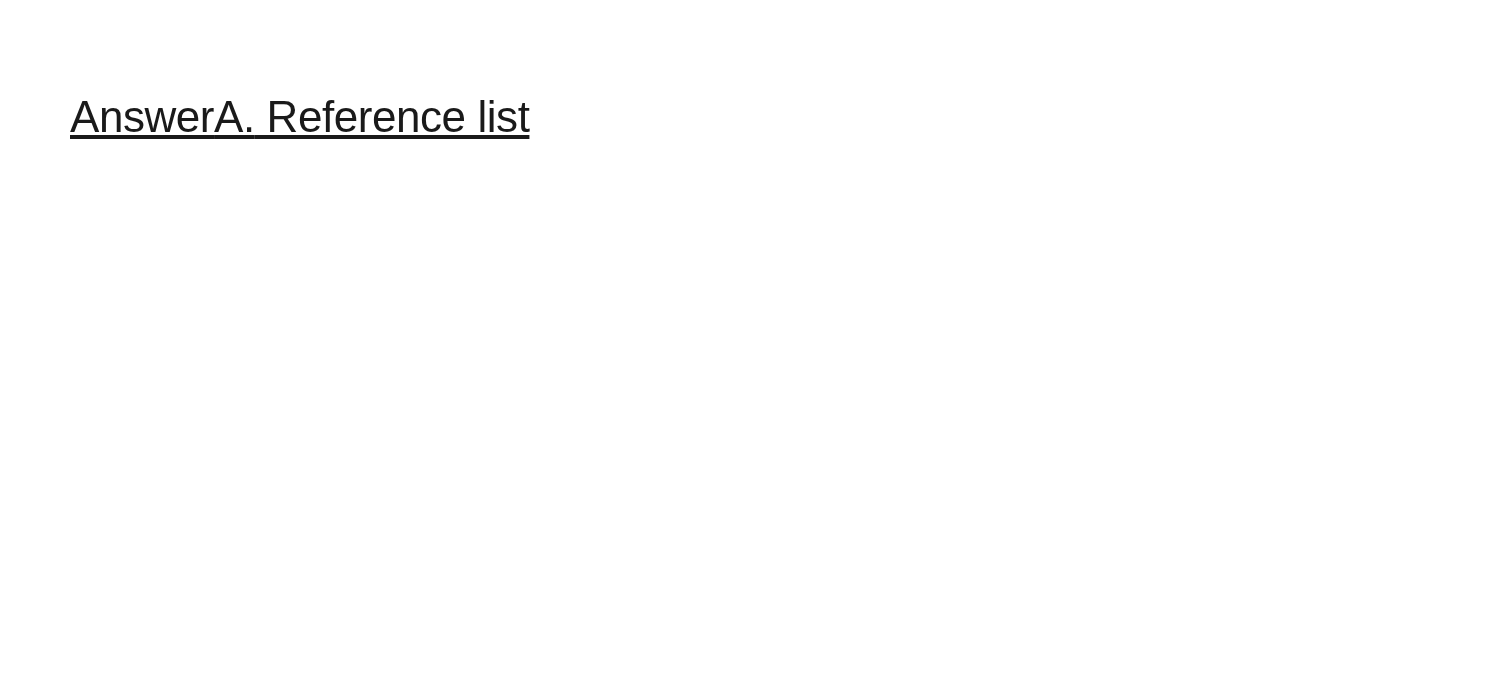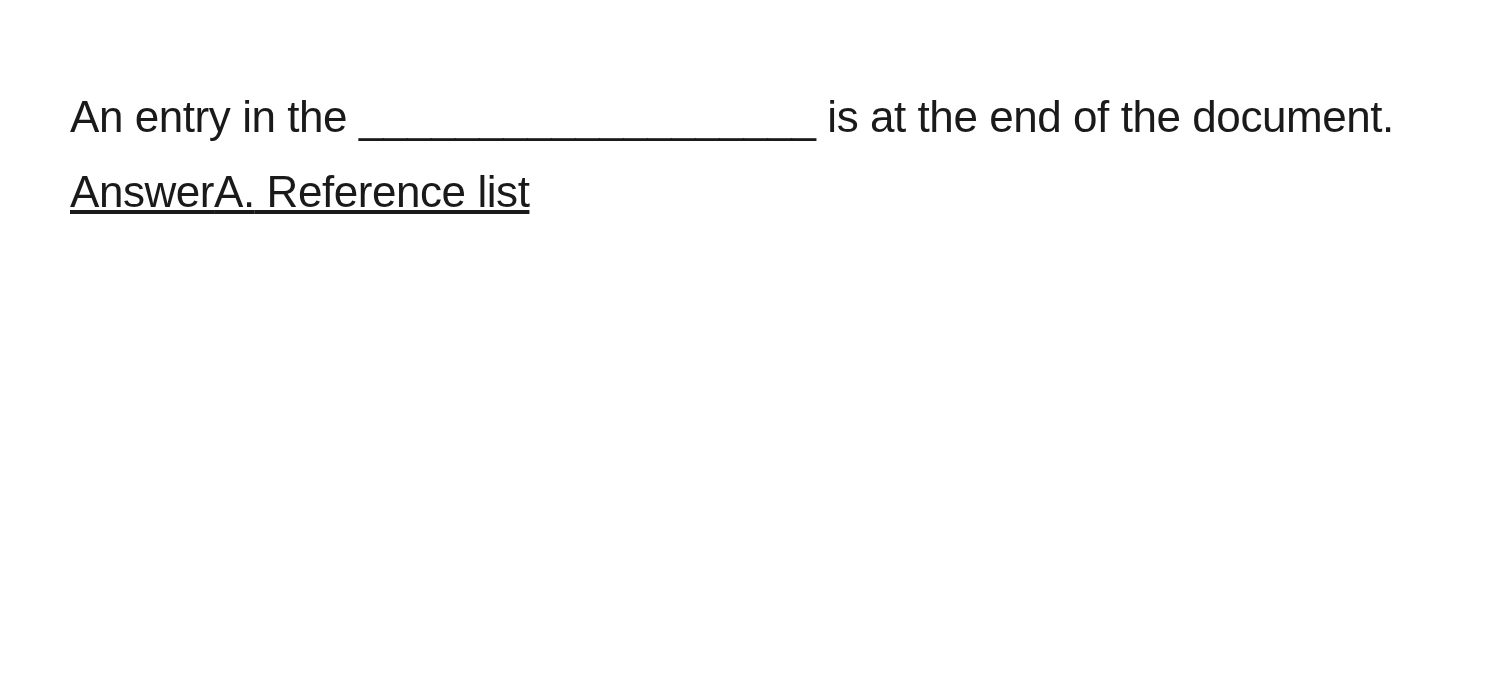--- a/index.html
+++ b/index.html
@@ -25,19 +25,16 @@
     }
     .answer-option {
       display: block;
       text-decoration: underline;
     }
   </style>
 </head>
 <body>
 
 <div class="question-container">
-  <div class="question-text">
-    <span>An entry in the </span><span>___________________</span><span> is at the end of the document.</span>
-  </div>
   <div class="answer-option">
     <span>Answer</span><span>A.</span><span> Reference list</span>
   </div>
 </div>
 
 </body></html>

